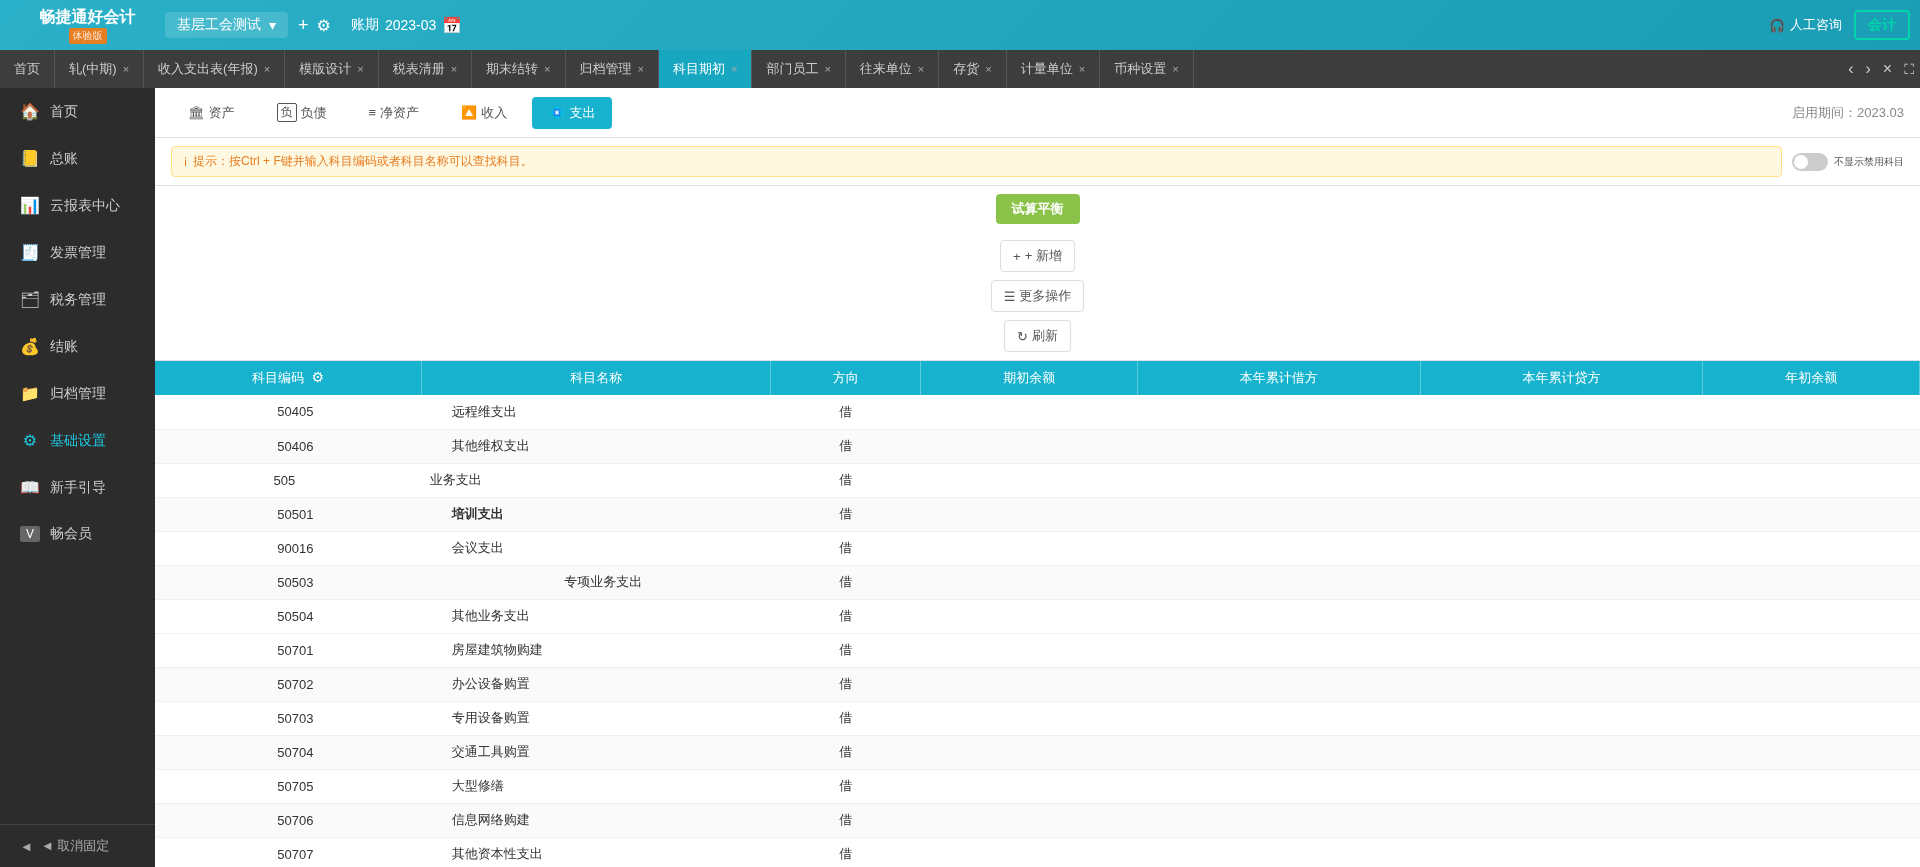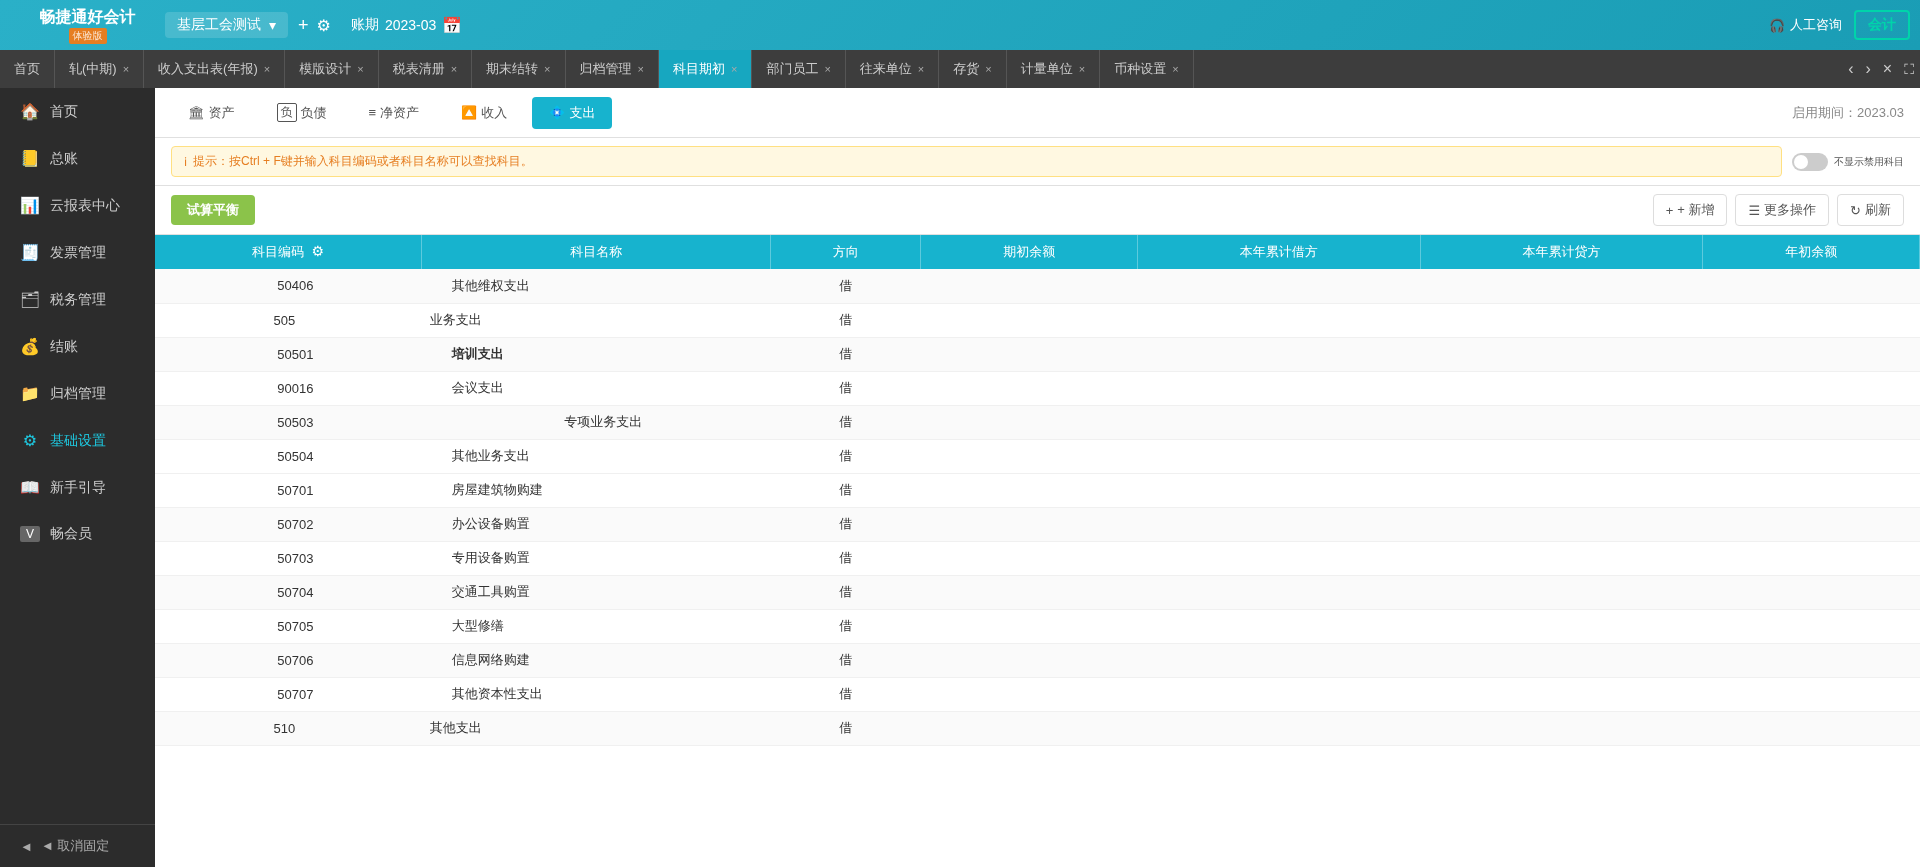--- a/index.html
+++ b/index.html
@@ -143,20 +143,21 @@
     .toggle-knob { width: 14px; height: 14px; background: white; border-radius: 50%; position: absolute; top: 2px; left: 2px; }
 
     
     .action-bar {
       background: white;
       padding: 8px 16px;
       display: flex;
       align-items: center;
       gap: 8px;
       border-bottom: 1px solid #e0e0e0;
+      flex-direction: column;
     }
     .btn-balance {
       background: #8bc34a; color: white; border: none; padding: 6px 16px;
       border-radius: 4px; cursor: pointer; font-size: 13px; font-weight: bold;
     }
     .btn-add {
       background: white; color: #555; border: 1px solid #ddd; padding: 6px 12px;
       border-radius: 4px; cursor: pointer; font-size: 13px;
       display: flex; align-items: center; gap: 4px;
     }
@@ -410,20 +411,29 @@
             </th>
             <th>科目名称</th>
             <th>方向</th>
             <th>期初余额</th>
             <th>本年累计借方</th>
             <th>本年累计贷方</th>
             <th>年初余额</th>
           </tr>
         </thead>
         <tbody id="table-body">
+        <tr style="background: white;">
+              <td style="text-align: center; padding-left: 30px;">50405</td>
+              <td style="text-align: left; padding-left: 30px;">远程维支出</td>
+              <td style="text-align: center;">借</td>
+              <td></td>
+              <td></td>
+              <td></td>
+              <td></td>
+            </tr>
             <tr style="background: rgb(250, 250, 250);">
               <td style="text-align: center; padding-left: 30px;">50406</td>
               <td style="text-align: left; padding-left: 30px;">其他维权支出</td>
               <td style="text-align: center;">借</td>
               <td></td>
               <td></td>
               <td></td>
               <td></td>
             </tr>
             <tr style="background: white;">

